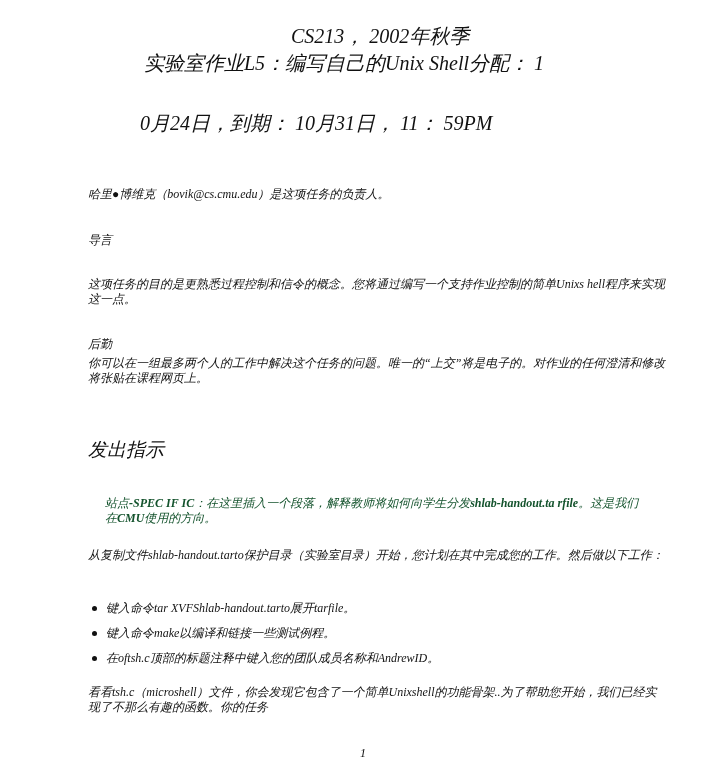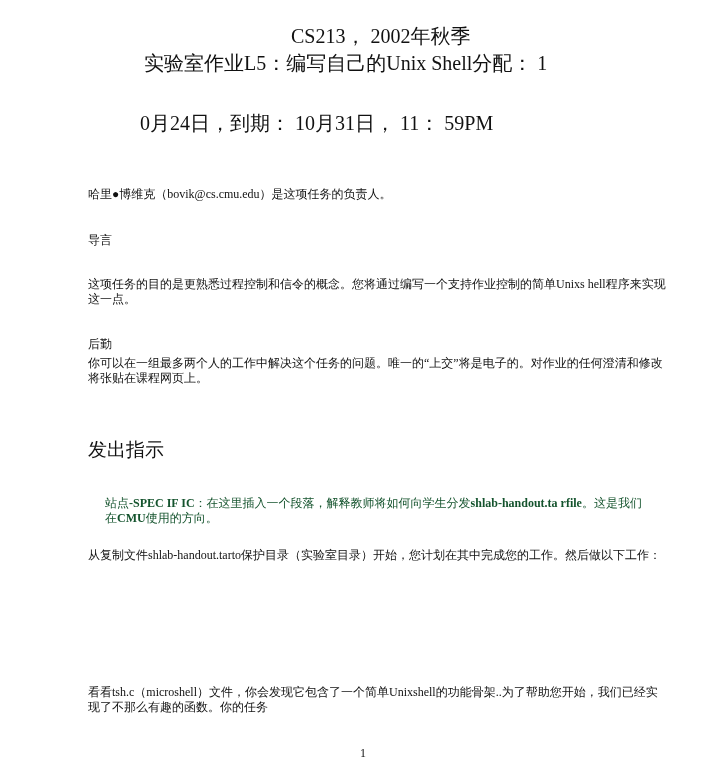--- a/index.html
+++ b/index.html
@@ -11,21 +11,21 @@
       width: 723px;
       height: 766px;
       position: relative;
       overflow: hidden;
       color: #111111;
       font-family: "Liberation Serif", "DejaVu Serif", serif;
     }
     .page {
       position: absolute;
       left: 0; top: 0;
-      width: 723px; height: 766px;
+      width: 723px; height: 766px; font-style: italic;
     }
     .title-block {
       position: absolute;
       left: 0; top: 24px;
       width: 723px;
     }
     .title-line {
       position: absolute;
       font-size: 20px;
       line-height: 24px;
@@ -116,17 +116,31 @@
   <div class="para" style="top:356px;">你可以在一组最多两个人的工作中解决这个任务的问题。唯一的“上交”将是电子的。对作业的任何澄清和修改将张贴在课程网页上。</div>
 
   <div class="heading lg" style="top:438px;">发出指示</div>
 
   <div class="indent-para" style="top:496px;">
     <span>站点</span><span class="bold">-SPEC IF IC</span><span>：在这里插入一个段落，解释教师将如何向学生分发</span><span class="bold">shlab-handout.ta rfile</span><span>。这是我们在</span><span class="bold">CMU</span><span>使用的方向。</span>
   </div>
 
   <div class="para" style="top:548px;">从复制文件shlab-handout.tarto保护目录（实验室目录）开始，您计划在其中完成您的工作。然后做以下工作：</div>
 
+  <ul class="bullets">
+    <li>
+      <span class="bullet-dot"></span>
+      <span>键入命令tar XVFShlab-handout.tarto展开tarfile。</span>
+    </li>
+    <li>
+      <span class="bullet-dot"></span>
+      <span>键入命令make以编译和链接一些测试例程。</span>
+    </li>
+    <li>
+      <span class="bullet-dot"></span>
+      <span>在oftsh.c顶部的标题注释中键入您的团队成员名称和AndrewID。</span>
+    </li>
+  </ul>
 
   <div class="para" style="top:685px;">看看tsh.c（microshell）文件，你会发现它包含了一个简单Unixshell的功能骨架..为了帮助您开始，我们已经实现了不那么有趣的函数。你的任务</div>
 
   <div class="page-number">1</div>
 </div>
 
 </body></html>

